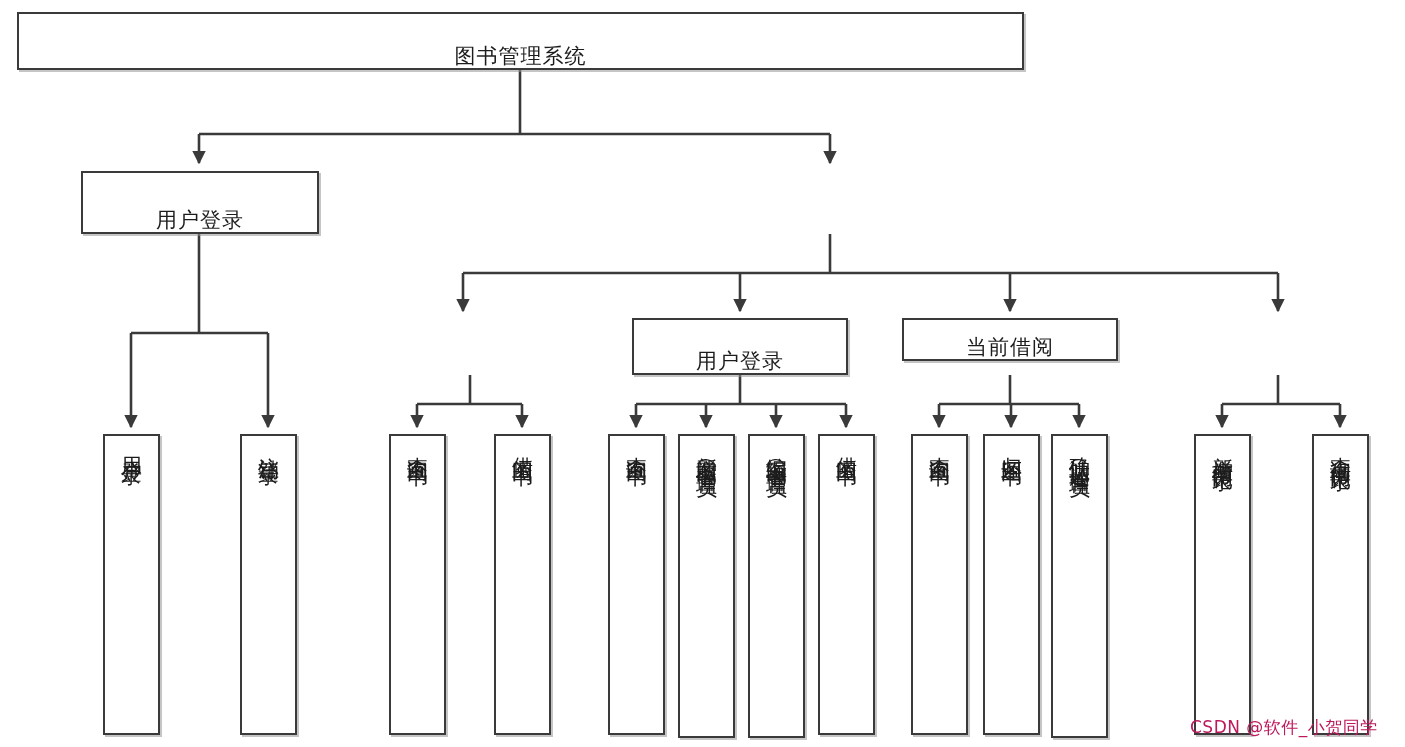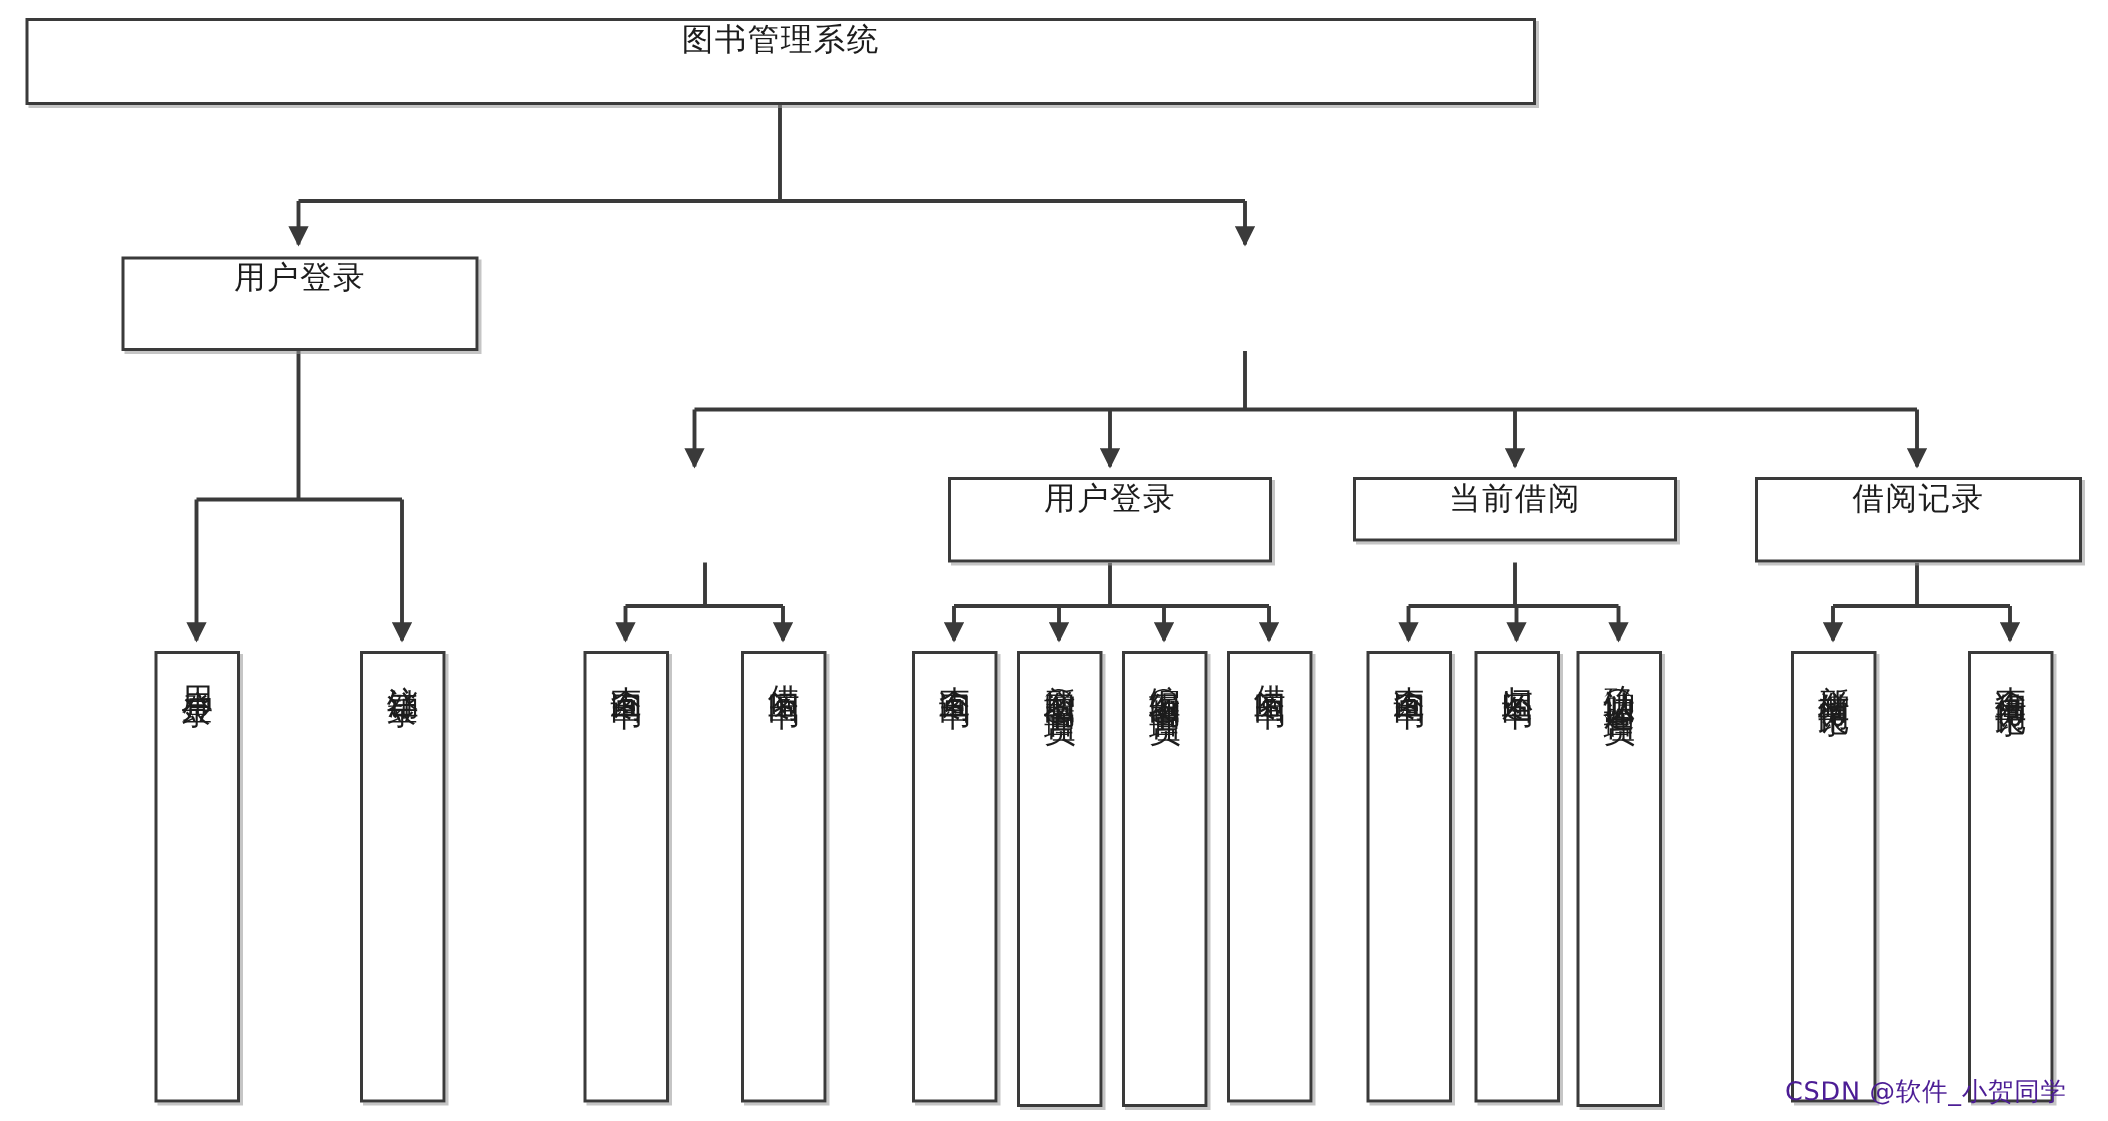--- a/index.html
+++ b/index.html
@@ -16,21 +16,21 @@
     height: 747px;
     background: #ffffff;
     overflow: hidden;
   }
   .node {
     position: absolute;
     box-sizing: border-box;
     background: #ffffff;
     border: 2.5px solid #3a3a3a;
     display: flex;
-    align-items: flex-start;
+    align-items: flex-end;
     justify-content: center;
     box-shadow: 2px 2px 0 0 rgba(150,150,150,0.55);
   }
   .node-label {
     font-size: 21px;
     color: #1c1c1c;
     letter-spacing: 1px;
     line-height: 1.15;
     white-space: nowrap;
   }
@@ -51,21 +51,21 @@
     position: absolute;
     left: 0;
     top: 0;
     width: 1405px;
     height: 747px;
     pointer-events: none;
   }
   .watermark {
     position: absolute;
     font-size: 17px;
-    color: #4c1d95;
+    color: #be185d;
     white-space: nowrap;
     letter-spacing: 0.5px;
   }
 </style>
 </head>
 <body>
 
 <div id="canvas">
 
   <svg id="wires" viewBox="0 0 1405 747" xmlns="http://www.w3.org/2000/svg">
@@ -125,23 +125,20 @@
   <div class="node" style="left:81px; top:171px; width:238px; height:63px;">
     <span class="node-label">用户登录</span>
   </div>
 
   <div class="node" style="left:632px; top:318px; width:216px; height:57px;">
     <span class="node-label">用户登录</span>
   </div>
   <div class="node" style="left:902px; top:318px; width:216px; height:43px;">
     <span class="node-label">当前借阅</span>
   </div>
-  <div class="node" style="left:1170px; top:318px; width:218px; height:57px;">
-    <span class="node-label">借阅记录</span>
-  </div>
 
   <div class="node leaf" style="left:103px; top:434px; width:57px; height:301px;">
     <span class="node-label">用户登录</span>
   </div>
   <div class="node leaf" style="left:240px; top:434px; width:57px; height:301px;">
     <span class="node-label">注销登录</span>
   </div>
 
   <div class="node leaf" style="left:389px; top:434px; width:57px; height:301px;">
     <span class="node-label">查询图书</span>

